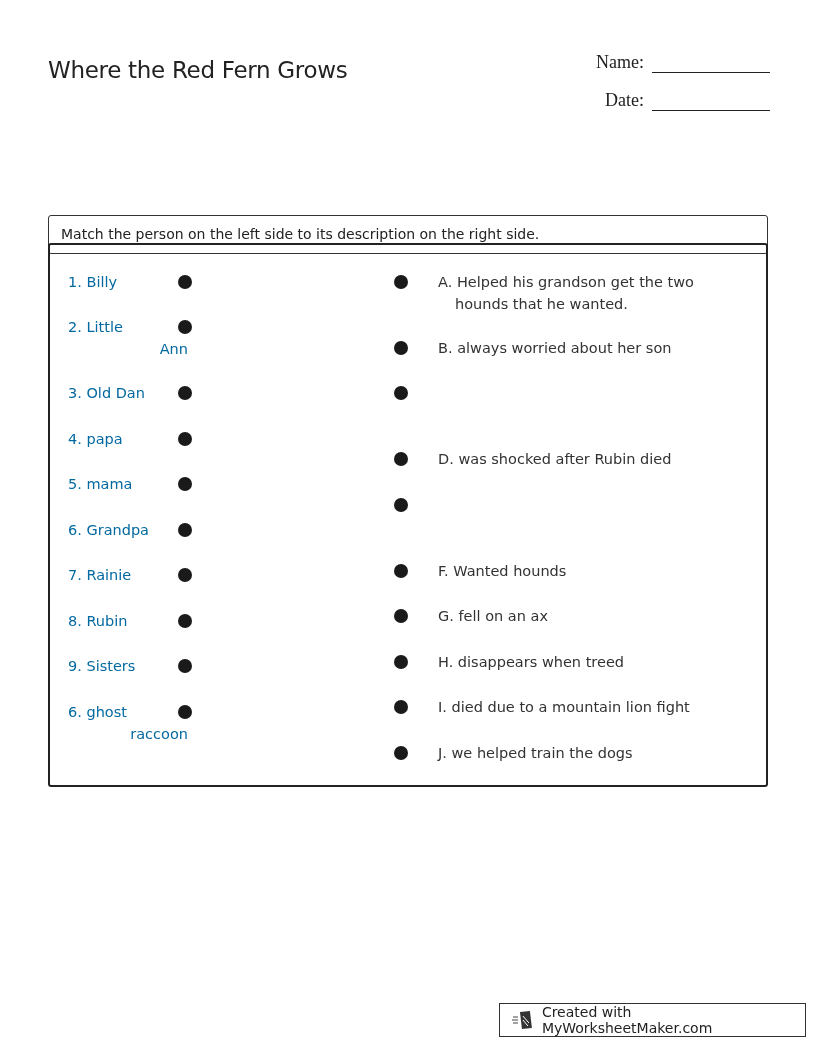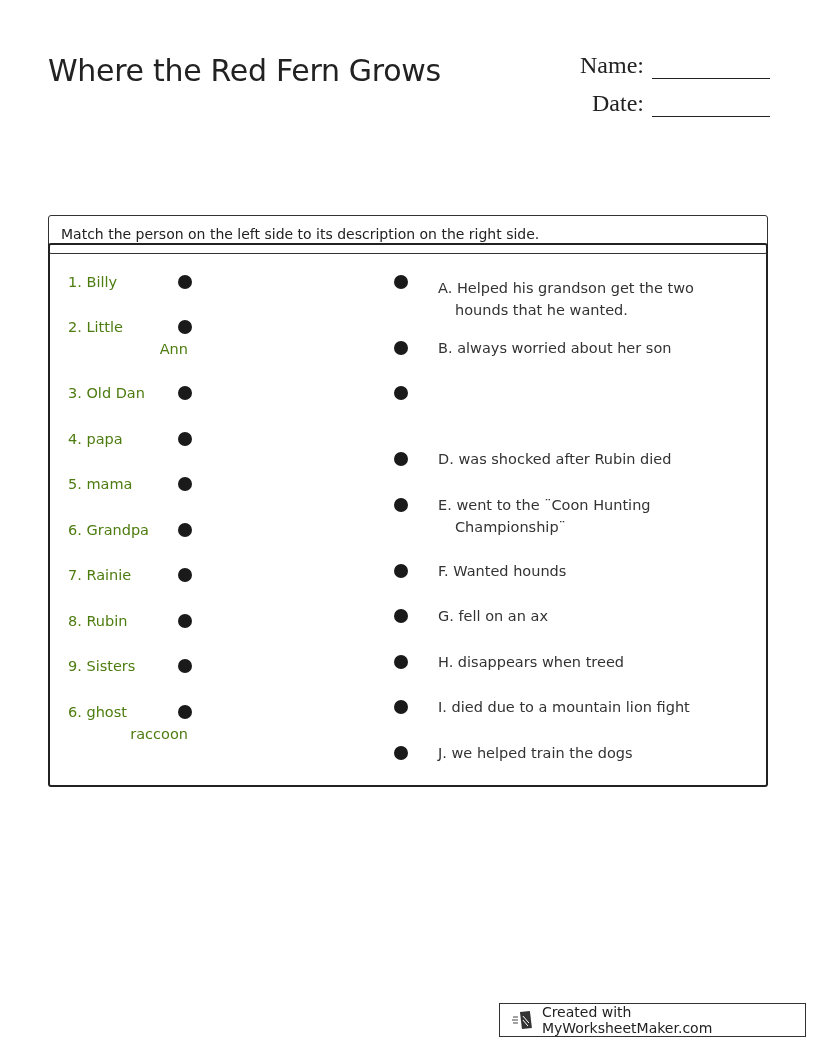--- a/index.html
+++ b/index.html
@@ -1,32 +1,32 @@
 <!DOCTYPE html>
 <html><head>
   <meta charset="utf-8">
   <style>
     * { box-sizing: border-box; margin: 0; padding: 0; }
     html, body { width: 816px; height: 1056px; background: #ffffff; }
     body { position: relative; font-family: "DejaVu Sans", sans-serif; color: #222; overflow: hidden; }
 
-    .title { position: absolute; left: 48px; top: 50px; font-size: 30px; line-height: 41px; color: #222; font-weight: normal; letter-spacing: -0.3px; }
+    .title { position: absolute; left: 48px; top: 50px; font-size: 23px; line-height: 41px; color: #222; font-weight: normal; letter-spacing: -0.3px; }
 
     .meta { position: absolute; left: 580px; top: 52px; width: 190px; font-family: "Liberation Serif", serif; }
     .meta-row { position: absolute; right: 0; display: flex; align-items: flex-end; }
-    .meta-label { font-size: 24px; color: #222; margin-right: 8px; text-align: right; }
+    .meta-label { font-size: 18px; color: #222; margin-right: 8px; text-align: right; }
     .meta-line { width: 118px; border-bottom: 1.5px solid #222; height: 20px; }
     .meta-row.name { top: 0; }
     .meta-row.date { top: 38px; }
 
     .instructions { position: absolute; left: 48px; top: 175px; width: 720px; height: 39px; border: 1.5px solid #333; border-radius: 3px; padding: 10px 12px; font-size: 14px; color: #222; margin-top: 40px; }
 
     .match-box { position: absolute; left: 48px; top: 243px; width: 720px; height: 544px; border: 2px solid #222; border-radius: 3px; }
 
-    .left-item { position: absolute; left: 18px; width: 120px; font-size: 14.5px; line-height: 22px; color: #4d7c0f; }
+    .left-item { position: absolute; left: 18px; width: 120px; font-size: 14.5px; line-height: 22px; color: #0369a1; }
     .left-item .indent { display: block; padding-left: 16px; text-align: right; }
     .left-dot { position: absolute; left: 128px; width: 14px; height: 14px; border-radius: 50%; background: #1a1a1a; }
 
     .right-dot { position: absolute; left: 344px; width: 14px; height: 14px; border-radius: 50%; background: #1a1a1a; }
     .right-item { position: absolute; left: 388px; width: 310px; font-size: 14.5px; line-height: 22px; color: #333; padding-left: 17px; text-indent: -17px; }
 
     .footer { position: absolute; left: 499px; top: 1003px; width: 307px; height: 34px; border: 1.5px solid #333; display: flex; align-items: center; padding-left: 12px; }
     .footer-icon { width: 22px; height: 22px; margin-right: 8px; }
     .footer-text { font-size: 14px; color: #222; }
   </style>
@@ -76,32 +76,31 @@
   <div class="left-item" style="top:365px"><span>8. Rubin</span></div>
   <div class="left-dot" style="top:369px"></div>
 
   <div class="left-item" style="top:410px"><span>9. Sisters</span></div>
   <div class="left-dot" style="top:414px"></div>
 
   <div class="left-item" style="top:456px"><span>6. ghost</span><span class="indent" style="padding-left:25px">raccoon</span></div>
   <div class="left-dot" style="top:460px"></div>
 
   <div class="right-dot" style="top:30px"></div>
-  <div class="right-item" style="top:32px">A. Helped his grandson get the two hounds that he wanted.</div>
+  <div class="right-item" style="top:26px">A. Helped his grandson get the two hounds that he wanted.</div>
 
   <div class="right-dot" style="top:96px"></div>
   <div class="right-item" style="top:92px">B. always worried about her son</div>
 
   <div class="right-dot" style="top:141px"></div>
 
   <div class="right-dot" style="top:207px"></div>
   <div class="right-item" style="top:203px">D. was shocked after Rubin died</div>
 
   <div class="right-dot" style="top:253px"></div>
-  <div class="right-item" style="top:249px">E. went to the ¨Coon Hunting Championship¨</div>
 
   <div class="right-dot" style="top:319px"></div>
   <div class="right-item" style="top:315px">F. Wanted hounds</div>
 
   <div class="right-dot" style="top:364px"></div>
   <div class="right-item" style="top:360px">G. fell on an ax</div>
 
   <div class="right-dot" style="top:410px"></div>
   <div class="right-item" style="top:406px">H. disappears when treed</div>
 

